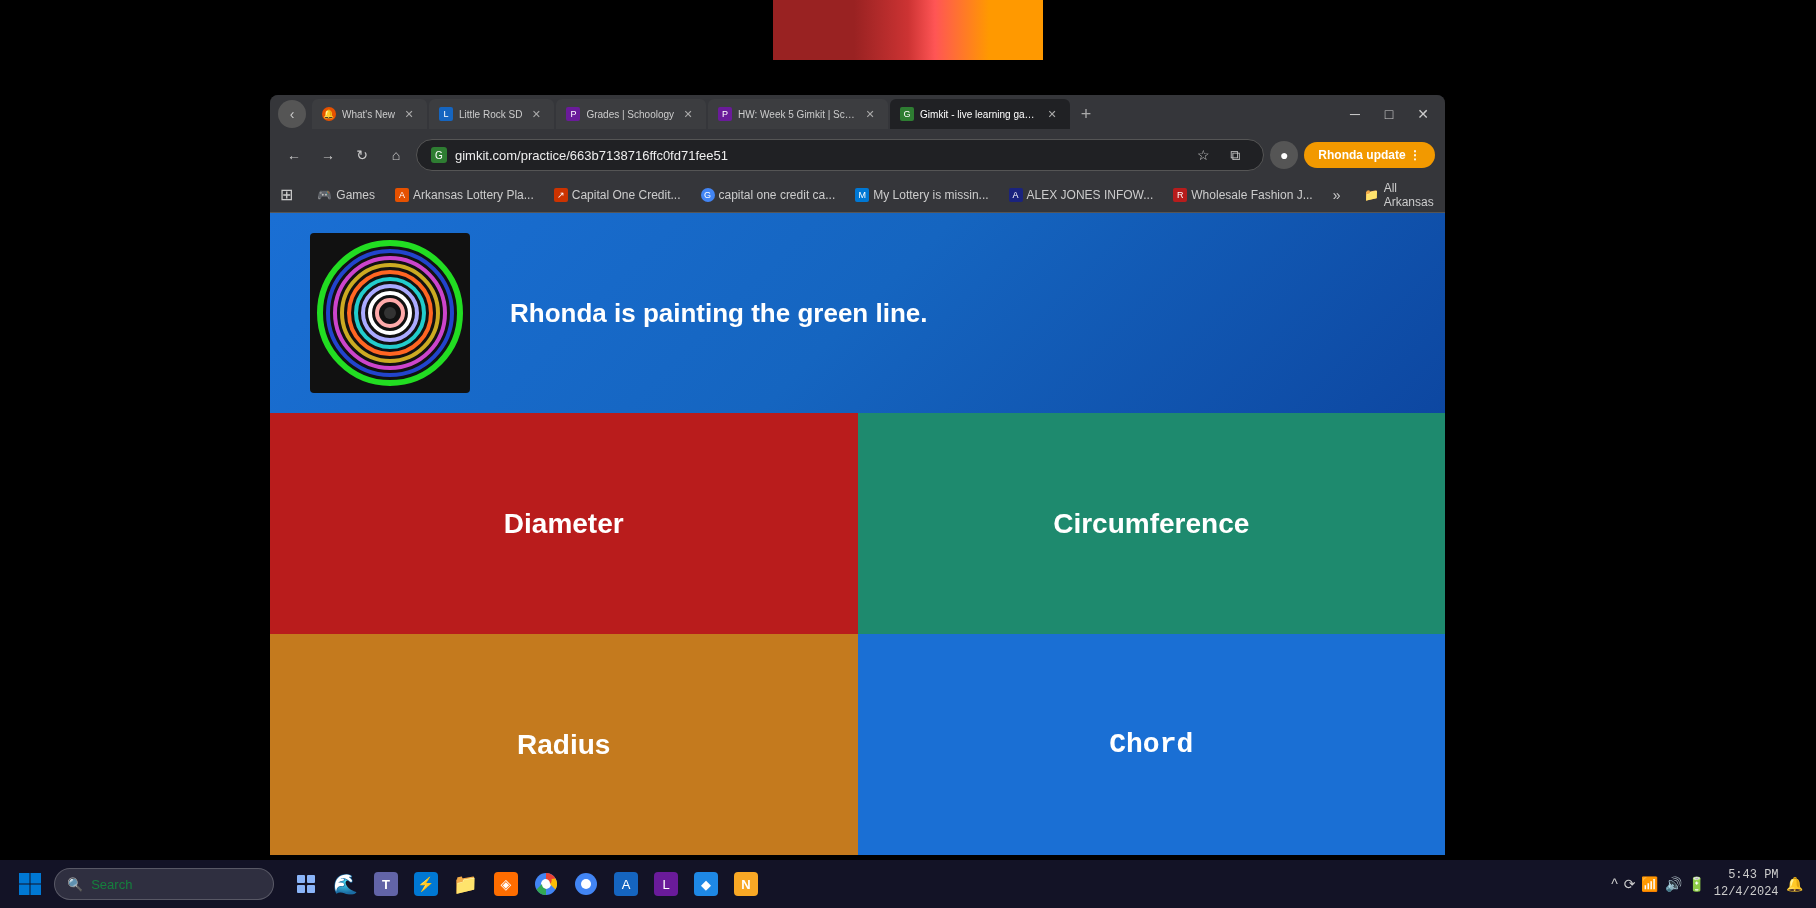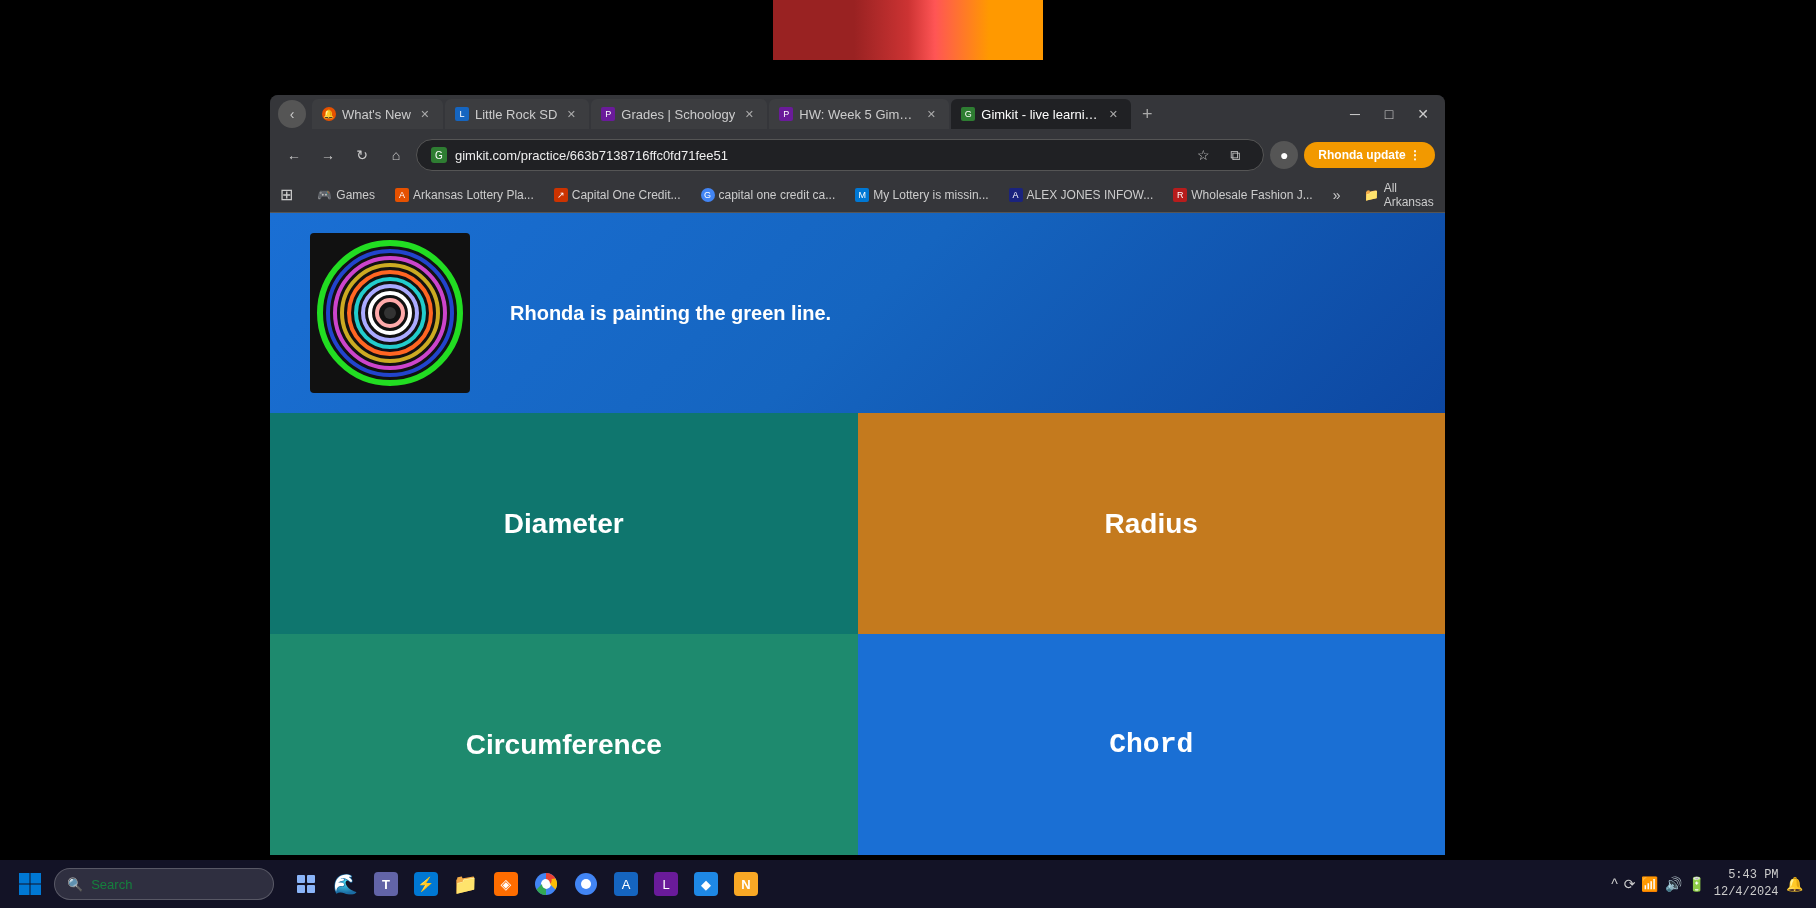--- a/index.html
+++ b/index.html
@@ -98,21 +98,21 @@
       width: 14px;
       height: 14px;
       border-radius: 2px;
       flex-shrink: 0;
     }
 
     .tab-label {
       flex: 1;
       overflow: hidden;
       text-overflow: ellipsis;
-      font-size: 13px;
+      font-size: 10px;
     }
 
     .tab-close {
       width: 16px;
       height: 16px;
       border-radius: 50%;
       background: transparent;
       border: none;
       color: #aaa;
       cursor: pointer;
@@ -345,21 +345,21 @@
     }
 
     
     .concentric-svg {
       width: 150px;
       height: 150px;
     }
 
     .question-text {
       color: #fff;
-      font-size: 20px;
+      font-size: 26px;
       font-weight: bold;
       line-height: 1.4;
     }
 
     
     .answer-grid {
       display: grid;
       grid-template-columns: 1fr 1fr;
       grid-template-rows: 1fr 1fr;
       flex: 1;
@@ -369,21 +369,21 @@
       display: flex;
       align-items: center;
       justify-content: center;
       cursor: pointer;
       font-size: 28px;
       font-weight: bold;
       color: #fff;
       transition: filter 0.2s;
     }
 
-    .answer-cell.red { background: #0f766e; text-align: right; }
+    .answer-cell.red { background: #b91c1c; text-align: right; }
     .answer-cell.orange { background: #c47a1e; }
     .answer-cell.teal { background: #1e8a6e; }
     .answer-cell.blue { background: #1a6fd4; font-family: Liberation Mono, monospace; }
 
     
     .taskbar {
       position: absolute;
       bottom: 0;
       left: 0;
       width: 1816px;
@@ -628,26 +628,26 @@
           <div>Rhonda is painting the green line.</div>
         </div>
       </div>
 
       <div class="answer-grid">
 
         <div class="answer-cell red">
           <span>Diameter</span>
         </div>
 
+        <div class="answer-cell teal">
+          <span>Circumference</span>
+        </div>
+
         <div class="answer-cell orange">
           <span>Radius</span>
-        </div>
-
-        <div class="answer-cell teal">
-          <span>Circumference</span>
         </div>
 
         <div class="answer-cell blue">
           <span>Chord</span>
         </div>
 
       </div>
     </div>
   </div>
 </div>

